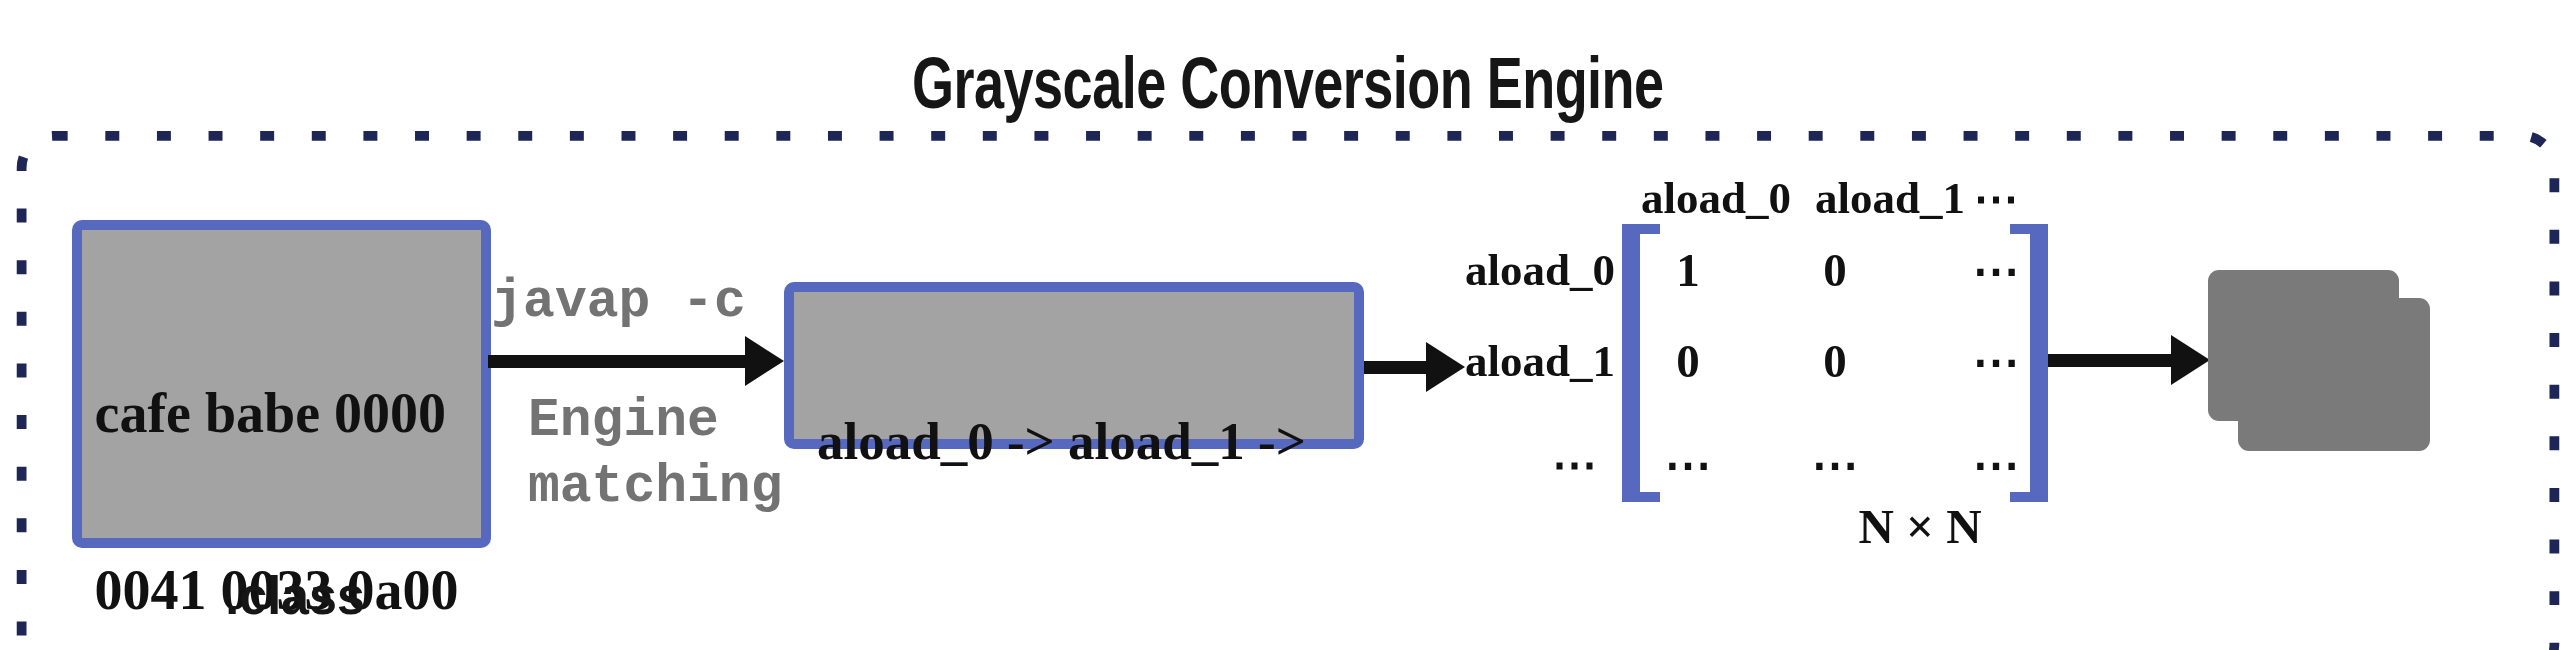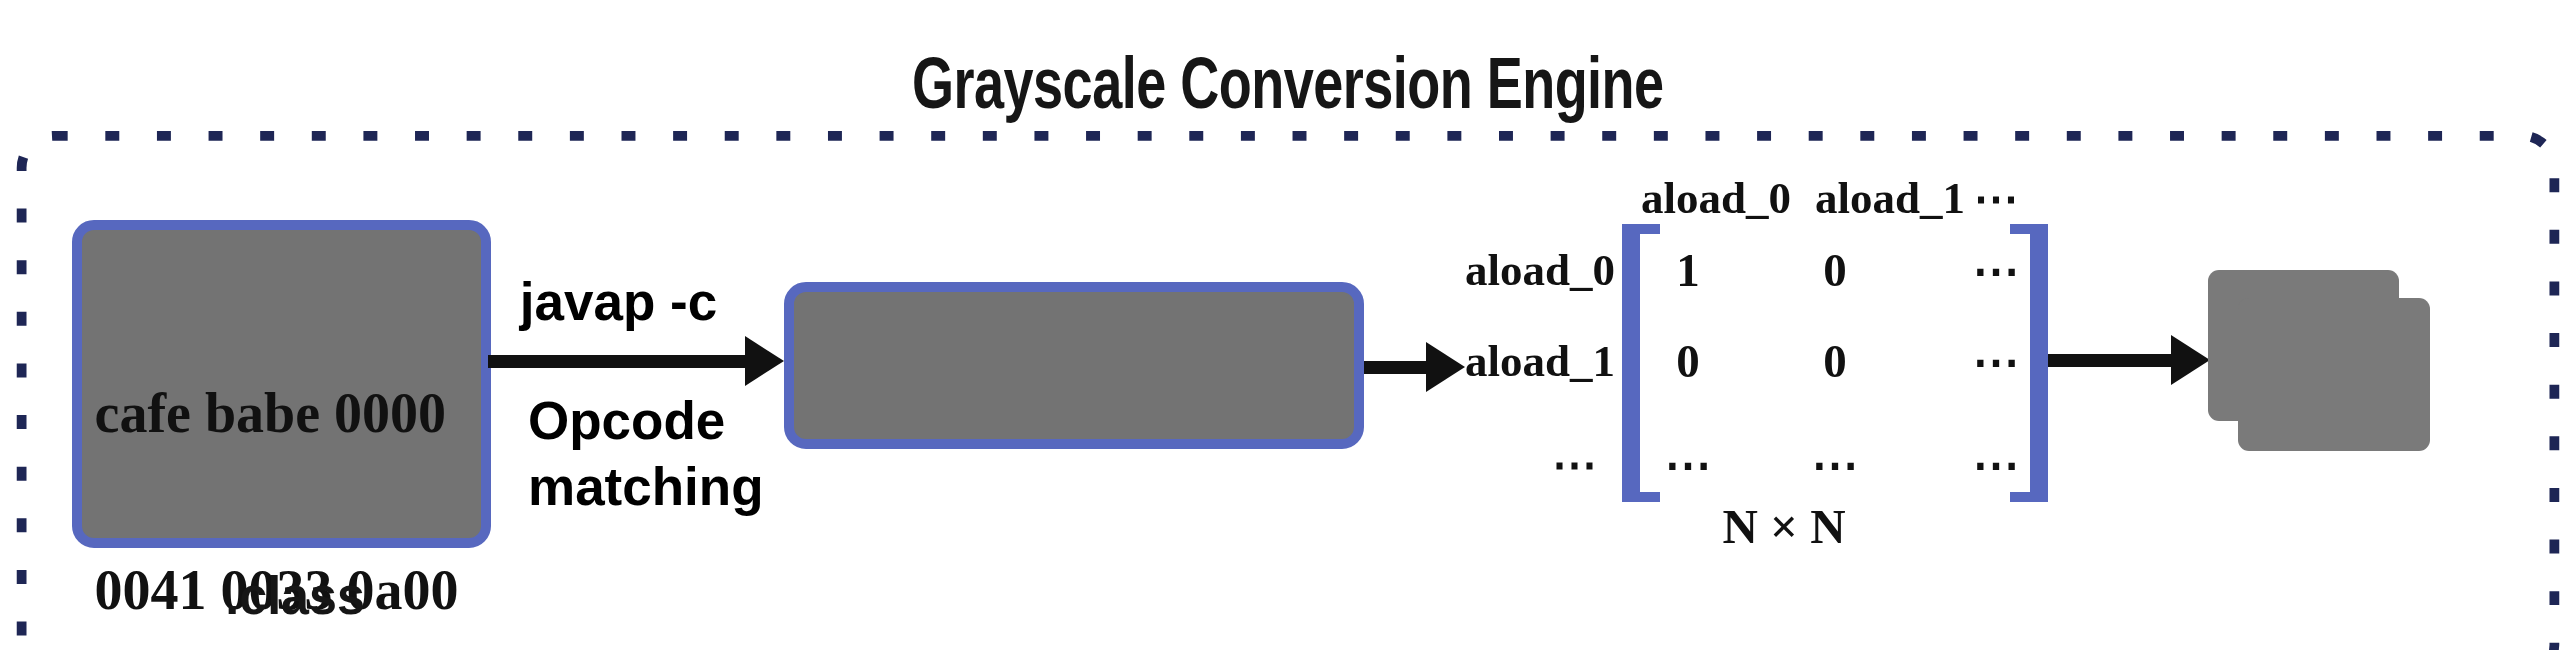--- a/index.html
+++ b/index.html
@@ -21,22 +21,22 @@
     color:#161616;
     white-space:nowrap;
   }
   .title-inner{display:inline-block; transform:scaleX(.74); transform-origin:50% 50%; letter-spacing:-0.7px;}
   
   .dashed-svg{position:absolute; left:0; top:0; width:2576px; height:651px;}
   
   .node{
     position:absolute;
     border:10.5px solid #5768bf;
-    border-radius:22px;
-    background:#737373;
+    border-radius:10px;
+    background:#a3a3a3;
     box-sizing:border-box;
   }
   .box-text{
     font-family:"Liberation Serif","DejaVu Serif",serif;
     font-weight:700;
     white-space:pre;
     color:#111111;
   }
   #class-box{left:72px; top:175px; width:419px; height:328px;}
   #class-box .box-text{padding:36px 0 0 12.6px; font-size:56px; line-height:59px;}
@@ -47,22 +47,22 @@
   .caption{
     position:absolute; top:522px;
     text-align:center;
     font-size:54px; font-weight:700; line-height:1.05;
     color:#161616;
     white-space:nowrap;
   }
   .cap-inner{display:inline-block; transform:scaleX(.93); transform-origin:50% 50%;}
   
   .serif{
-    font-family:Liberation Sans, sans-serif;
-    font-weight:700; color:#000000;
+    font-family:Liberation Mono, monospace;
+    font-weight:700; color:#737373;
     white-space:pre-line;
   }
   #javap-label{position:absolute; left:479px; top:229px; width:279px; text-align:center; font-size:53px; line-height:56px;}
   #regex-label{position:absolute; left:528px; top:343px; font-size:53px; line-height:66px;}
   
   .arrow{position:absolute;}
   .arrow .shaft{position:absolute; left:0; top:19px; height:12.6px; background:#111111;}
   .arrow .head{
     position:absolute; top:0; width:0; height:0;
     border-top:25px solid transparent;
@@ -129,25 +129,26 @@
   </div>
   <div class="caption" style="left:86px;width:419px;">
     <span class="cap-inner">.class</span>
   </div>
 
   <div class="serif" id="javap-label">javap -c</div>
   <div class="arrow" id="arrow-1">
     <div class="shaft"></div>
     <div class="head"></div>
   </div>
-  <div class="serif" id="regex-label">Opcode
+  <div class="serif" id="regex-label">Engine
 matching</div>
 
   <div class="node" id="opcode-box">
     <div class="box-text">
+      <span class="box-line">aload_0 -&gt; aload_1 -&gt;</span>
     </div>
   </div>
 
   <div class="arrow" id="arrow-2">
     <div class="shaft"></div>
     <div class="head"></div>
   </div>
 
   <span class="mtxt mheader" style="left:1716px;top:153px;">aload_0</span>
   <span class="mtxt mheader" style="left:1890px;top:153px;">aload_1</span>
@@ -163,21 +164,21 @@
   <span class="mtxt mcell" style="left:1688px;top:225px;">1</span>
   <span class="mtxt mcell" style="left:1835px;top:225px;">0</span>
   <span class="mtxt mcell" style="left:1996px;top:225px;">⋯</span>
   <span class="mtxt mcell" style="left:1688px;top:316px;">0</span>
   <span class="mtxt mcell" style="left:1835px;top:316px;">0</span>
   <span class="mtxt mcell" style="left:1996px;top:316px;">⋯</span>
   <span class="mtxt mcell" style="left:1688px;top:419px;">⋯</span>
   <span class="mtxt mcell" style="left:1835px;top:419px;">⋯</span>
   <span class="mtxt mcell" style="left:1996px;top:419px;">⋯</span>
 
-  <span class="mtxt mdim" style="left:1784px;top:481px;">N × N</span>
+  <span class="mtxt mdim" style="left:1920px;top:481px;">N × N</span>
 
 
   <div class="arrow" id="arrow-3">
     <div class="shaft"></div>
     <div class="head"></div>
   </div>
 
   <div class="gray-img" id="gray-back"></div>
   <div class="gray-img" id="gray-front"></div>
 

